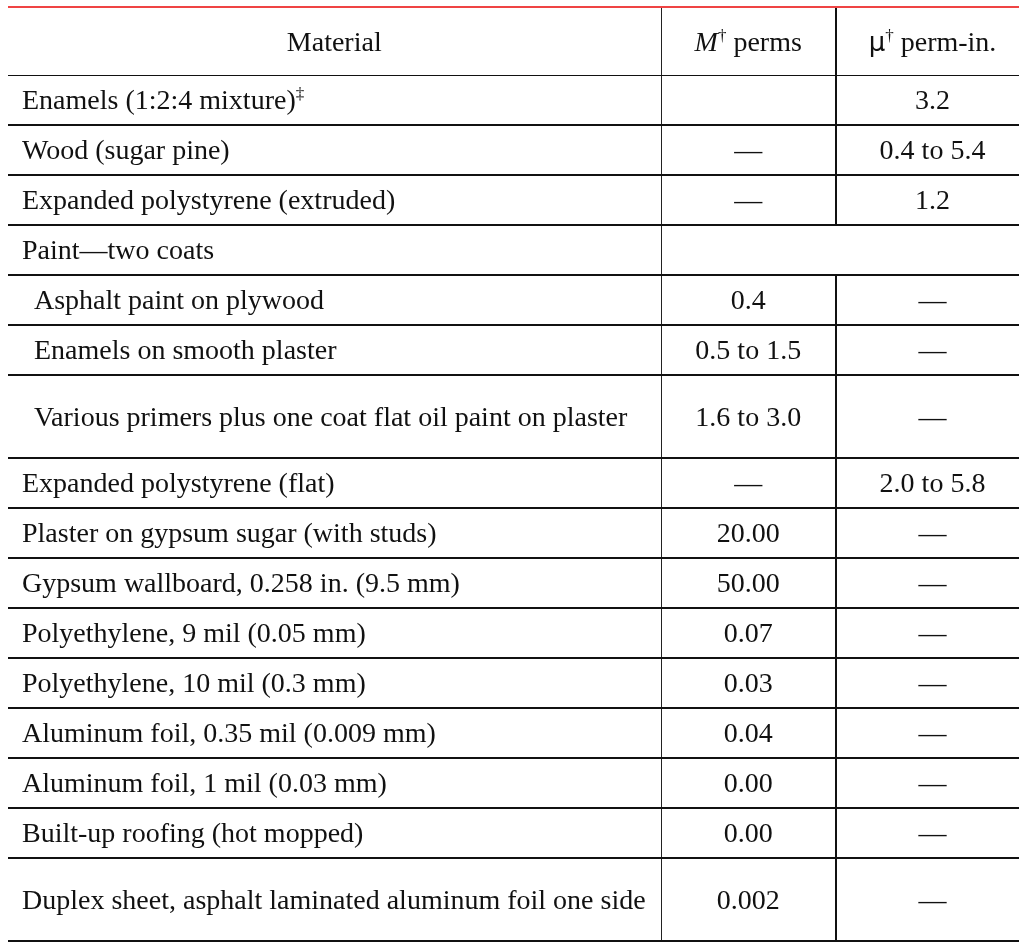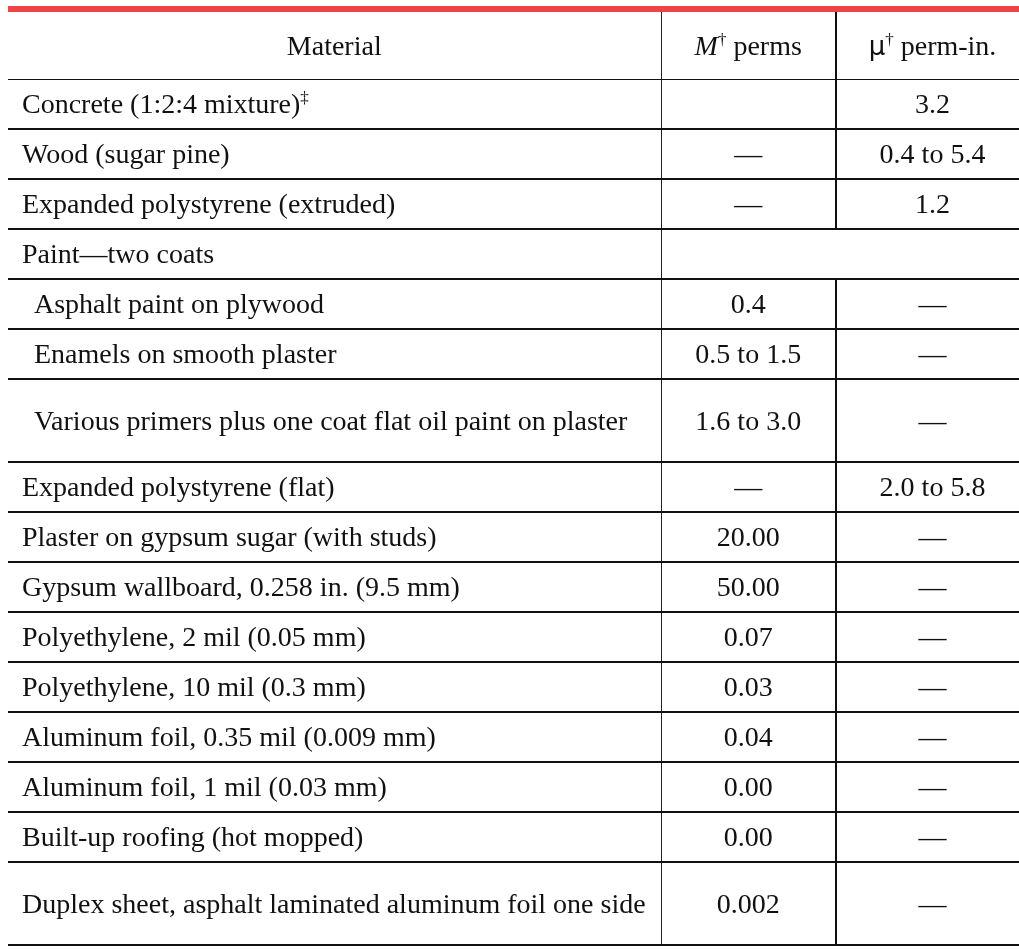--- a/index.html
+++ b/index.html
@@ -2,21 +2,21 @@
 <html><head>
 <meta charset="utf-8">
 <style>
   html, body { margin: 0; padding: 0; background: #ffffff; }
   body { width: 1019px; height: 949px; overflow: hidden; position: relative;
          font-family: "Liberation Serif", "DejaVu Serif", serif; color: #111; }
   table { position: absolute; left: 8px; top: 6px; width: 1020px;
           border-collapse: collapse; table-layout: fixed; font-size: 28px; }
   col.c1 { width: 653px; } col.c2 { width: 175px; } col.c3 { width: 192px; }
   td, th { padding: 0 14px; vertical-align: middle; line-height: 30px; font-weight: normal; }
-  thead th { height: 67px; border-top: 6px solid #ef4444; border-bottom: 1px solid #111; }
+  thead th { height: 67px; border-top: 2px solid #ef4444; border-bottom: 1px solid #111; }
   tbody td { height: 48px; border-bottom: 2px solid #111; }
   tbody tr.tall td { height: 81px; }
   tbody tr.tall2 td { height: 81px; }
   .c-mat { text-align: left; }
   .c-num { text-align: center; }
   .v1 { border-left: 1px solid #222; }
   .v2 { border-left: 2px solid #111; }
   .indent { padding-left: 26px; }
   sup { font-size: 17px; vertical-align: 10px; line-height: 0; }
   .ital { font-style: italic; }
@@ -33,21 +33,21 @@
     </colgroup>
   <thead>
     <tr>
       <th>Material</th>
       <th class="v1"><span class="ital">M</span><sup>†</sup><span> perms</span></th>
       <th class="v2"><span class="mu">μ</span><sup>†</sup><span> perm-in.</span></th>
     </tr>
   </thead>
   <tbody>
     <tr>
-      <td class="c-mat"><span>Concrete (1:2:4 mixture)</span><sup>‡</sup></td>
+      <td class="c-mat"><span>Enamels (1:2:4 mixture)</span><sup>‡</sup></td>
       <td class="c-num v1"></td>
       <td class="c-num v2">3.2</td>
     </tr>
     <tr>
       <td class="c-mat">Wood (sugar pine)</td>
       <td class="c-num v1">—</td>
       <td class="c-num v2">0.4 to 5.4</td>
     </tr>
     <tr>
       <td class="c-mat">Expanded polystyrene (extruded)</td>
@@ -82,21 +82,21 @@
       <td class="c-mat">Plaster on gypsum sugar (with studs)</td>
       <td class="c-num v1">20.00</td>
       <td class="c-num v2">—</td>
     </tr>
     <tr>
       <td class="c-mat">Gypsum wallboard, 0.258 in. (9.5 mm)</td>
       <td class="c-num v1">50.00</td>
       <td class="c-num v2">—</td>
     </tr>
     <tr>
-      <td class="c-mat">Polyethylene, 2 mil (0.05 mm)</td>
+      <td class="c-mat">Polyethylene, 9 mil (0.05 mm)</td>
       <td class="c-num v1">0.07</td>
       <td class="c-num v2">—</td>
     </tr>
     <tr>
       <td class="c-mat">Polyethylene, 10 mil (0.3 mm)</td>
       <td class="c-num v1">0.03</td>
       <td class="c-num v2">—</td>
     </tr>
     <tr>
       <td class="c-mat">Aluminum foil, 0.35 mil (0.009 mm)</td>

